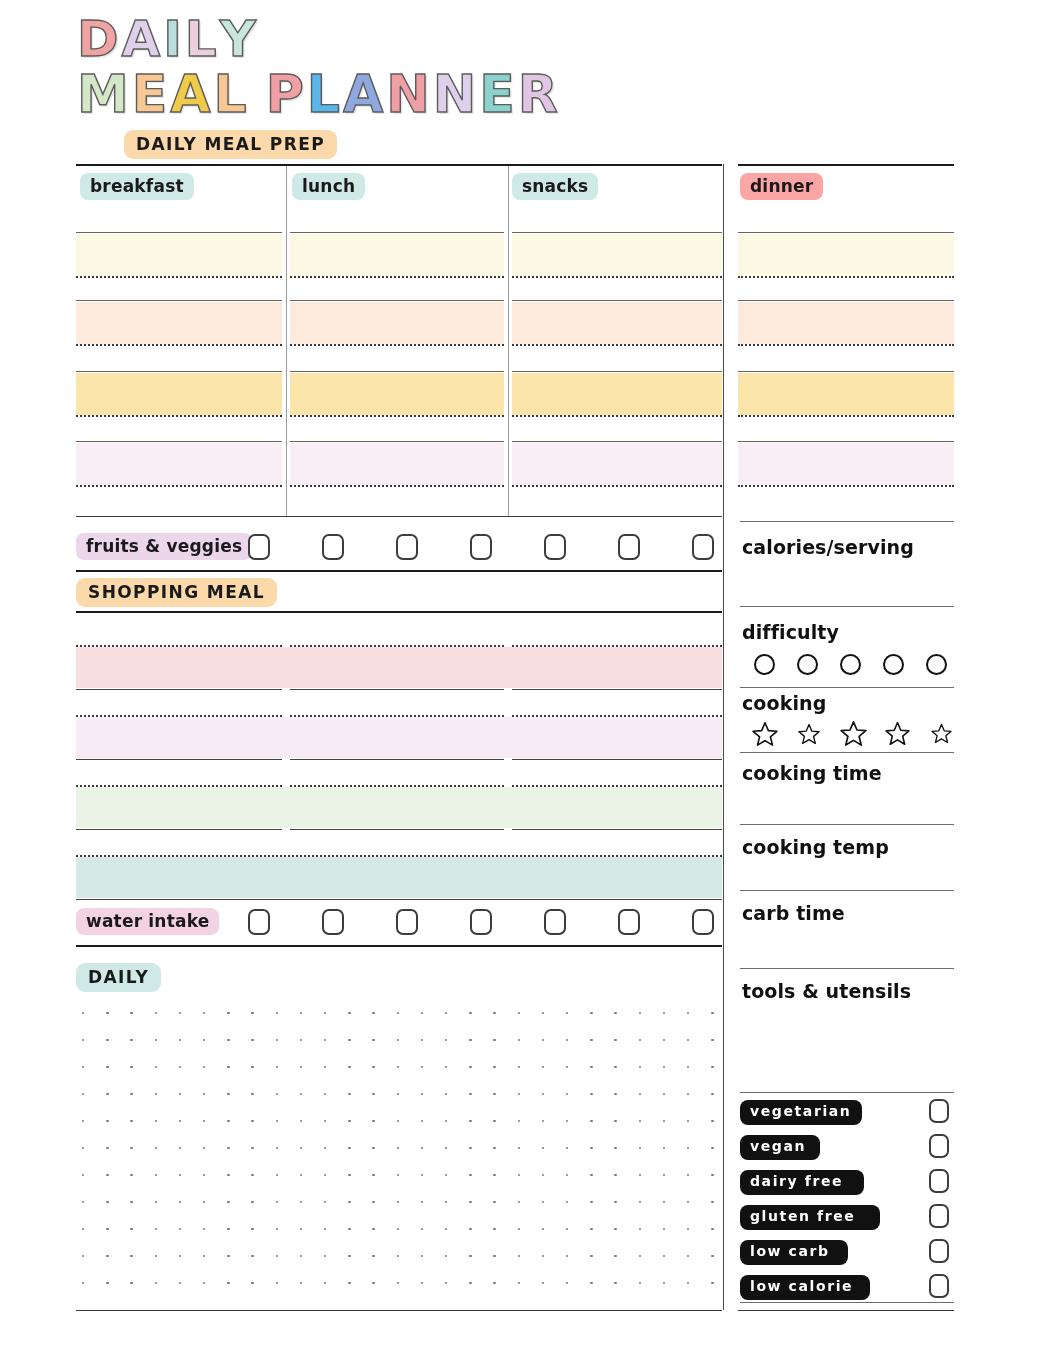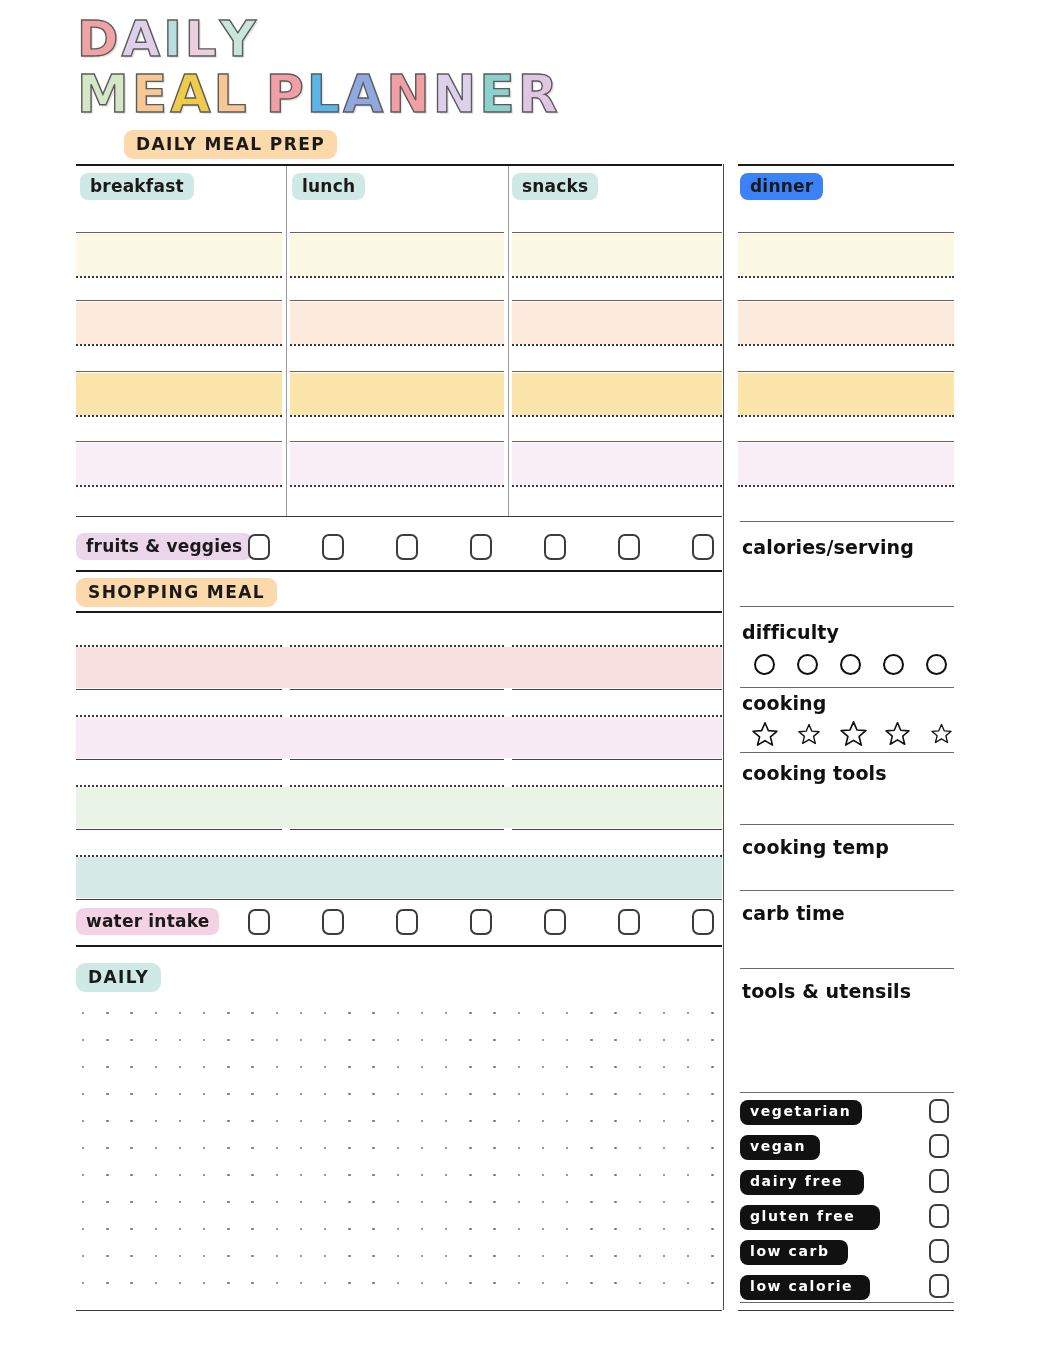--- a/index.html
+++ b/index.html
@@ -178,21 +178,21 @@
   <div style="position:absolute;left:80px;top:173px;">
     <span class="pill soft" id="hdr-0" style="background: rgb(207, 233, 230);">breakfast</span>
   </div>
   <div style="position:absolute;left:292px;top:173px;">
     <span class="pill soft" id="hdr-1" style="background: rgb(207, 233, 230);">lunch</span>
   </div>
   <div style="position:absolute;left:512px;top:173px;">
     <span class="pill soft" id="hdr-2" style="background: rgb(207, 233, 230);">snacks</span>
   </div>
   <div style="position:absolute;left:740px;top:173px;">
-    <span class="pill soft" id="hdr-3" style="background: #3b82f6;">dinner</span>
+    <span class="pill soft" id="hdr-3" style="background: #fca5a5;">dinner</span>
   </div>
 
   <div class="vdiv" style="left:286px; top:166px; height:350px;"></div>
   <div class="vdiv" style="left:508px; top:166px; height:350px;"></div>
 
   <div id="meal-bands">
       <div class="band" style="left: 76px; top: 232px; width: 206px; height: 46px;">
         <div class="top"></div>
         <div class="fill" style="background:#fbf8e4"></div>
         <div class="bot"></div>
@@ -713,21 +713,21 @@
         </svg></div>
       <div class="star" style="left: 884.5px; top: 721px; width: 25px; height: 25px;"><svg viewBox="0 0 24 24" width="25" height="25">
           <polygon points="12,1.6 15.1,8.9 23,9.5 17,14.6 18.9,22.3 12,18.1 5.1,22.3 7,14.6 1,9.5 8.9,8.9" fill="none" stroke="#111" stroke-width="1.5" stroke-linejoin="round"></polygon>
         </svg></div>
       <div class="star" style="left: 930.5px; top: 723px; width: 21px; height: 21px;"><svg viewBox="0 0 24 24" width="21" height="21">
           <polygon points="12,1.6 15.1,8.9 23,9.5 17,14.6 18.9,22.3 12,18.1 5.1,22.3 7,14.6 1,9.5 8.9,8.9" fill="none" stroke="#111" stroke-width="1.5" stroke-linejoin="round"></polygon>
         </svg></div>
     </div>
 
   <div class="rule-hair" style="left:740px; top:752px; width:214px;"></div>
-  <div class="side-label" style="left:742px; top:762px;">cooking tools</div>
+  <div class="side-label" style="left:742px; top:762px;">cooking time</div>
 
   <div class="rule-hair" style="left:740px; top:824px; width:214px;"></div>
   <div class="side-label" style="left:742px; top:836px;">cooking temp</div>
 
   <div class="rule-hair" style="left:740px; top:890px; width:214px;"></div>
   <div class="side-label" style="left:742px; top:902px;">carb time</div>
 
   <div class="rule-hair" style="left:740px; top:968px; width:214px;"></div>
   <div class="side-label" style="left:742px; top:980px;">tools &amp; utensils</div>
 

